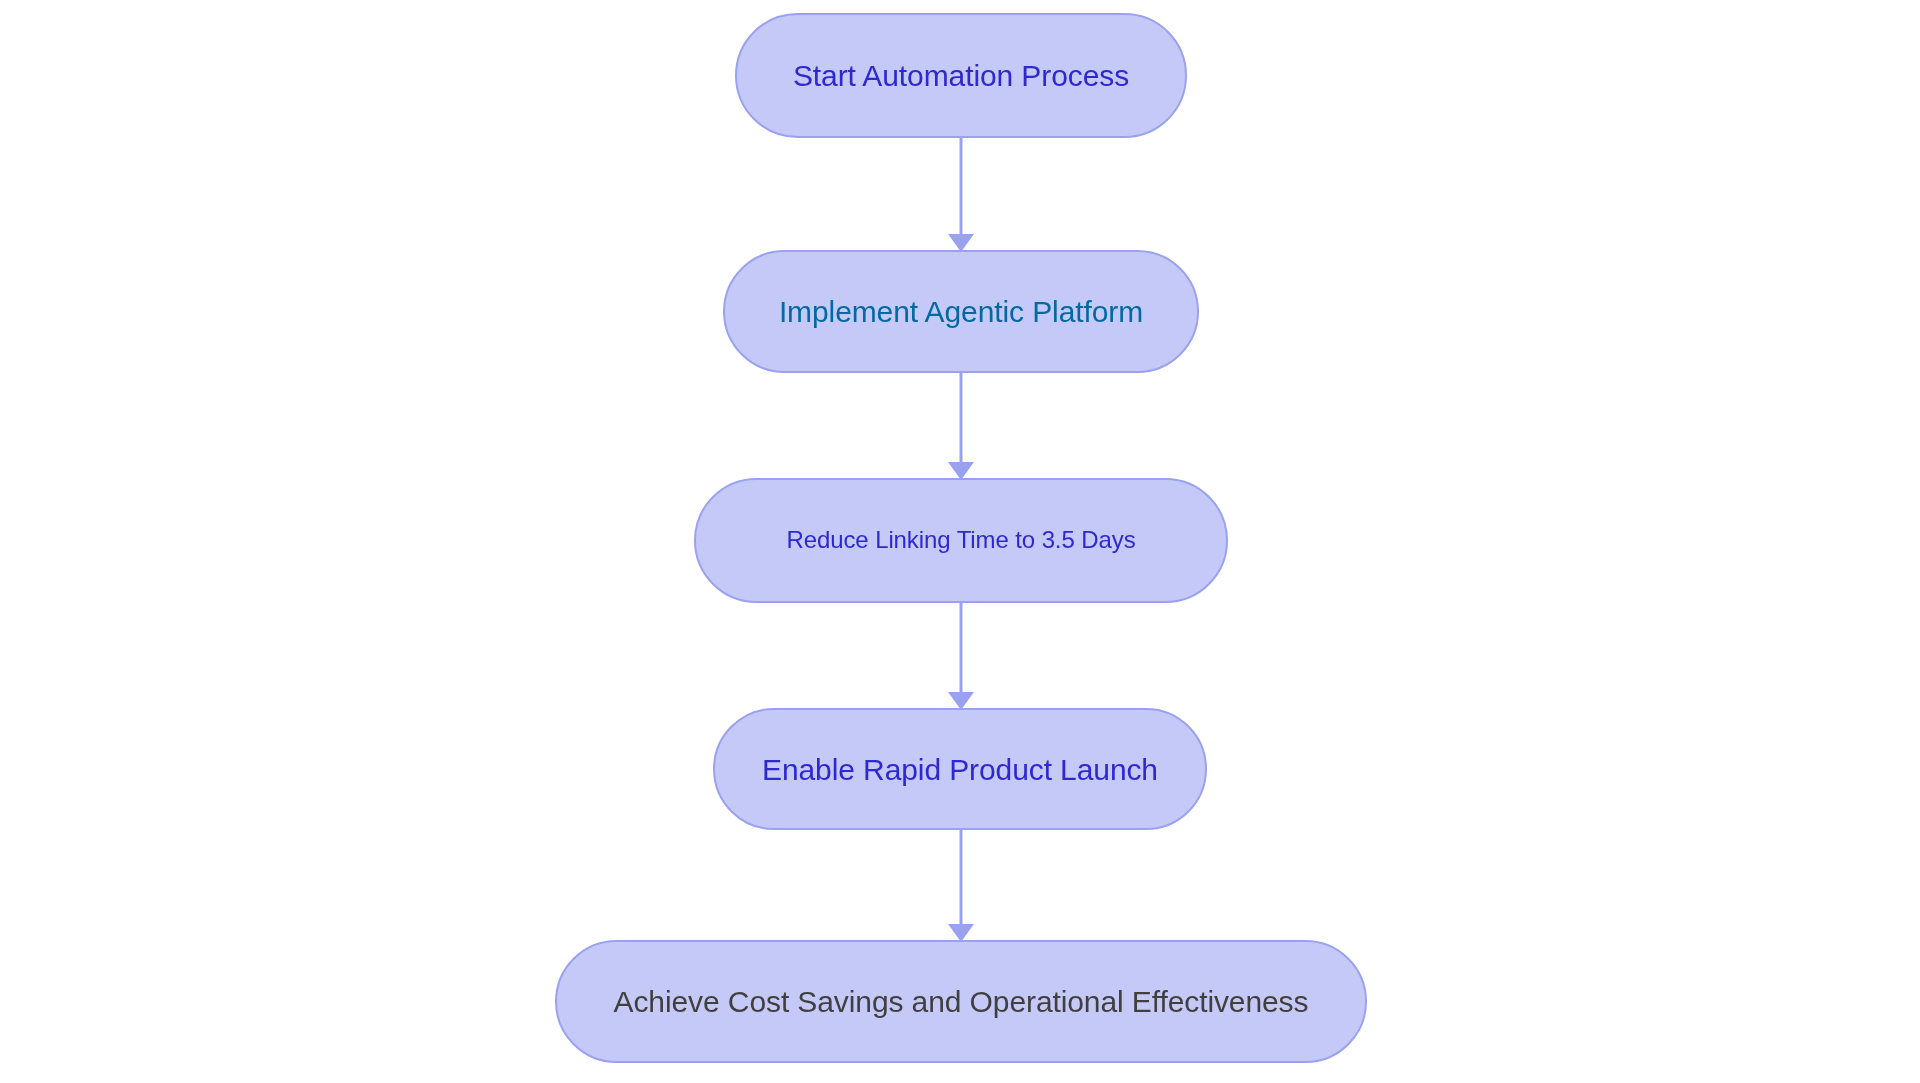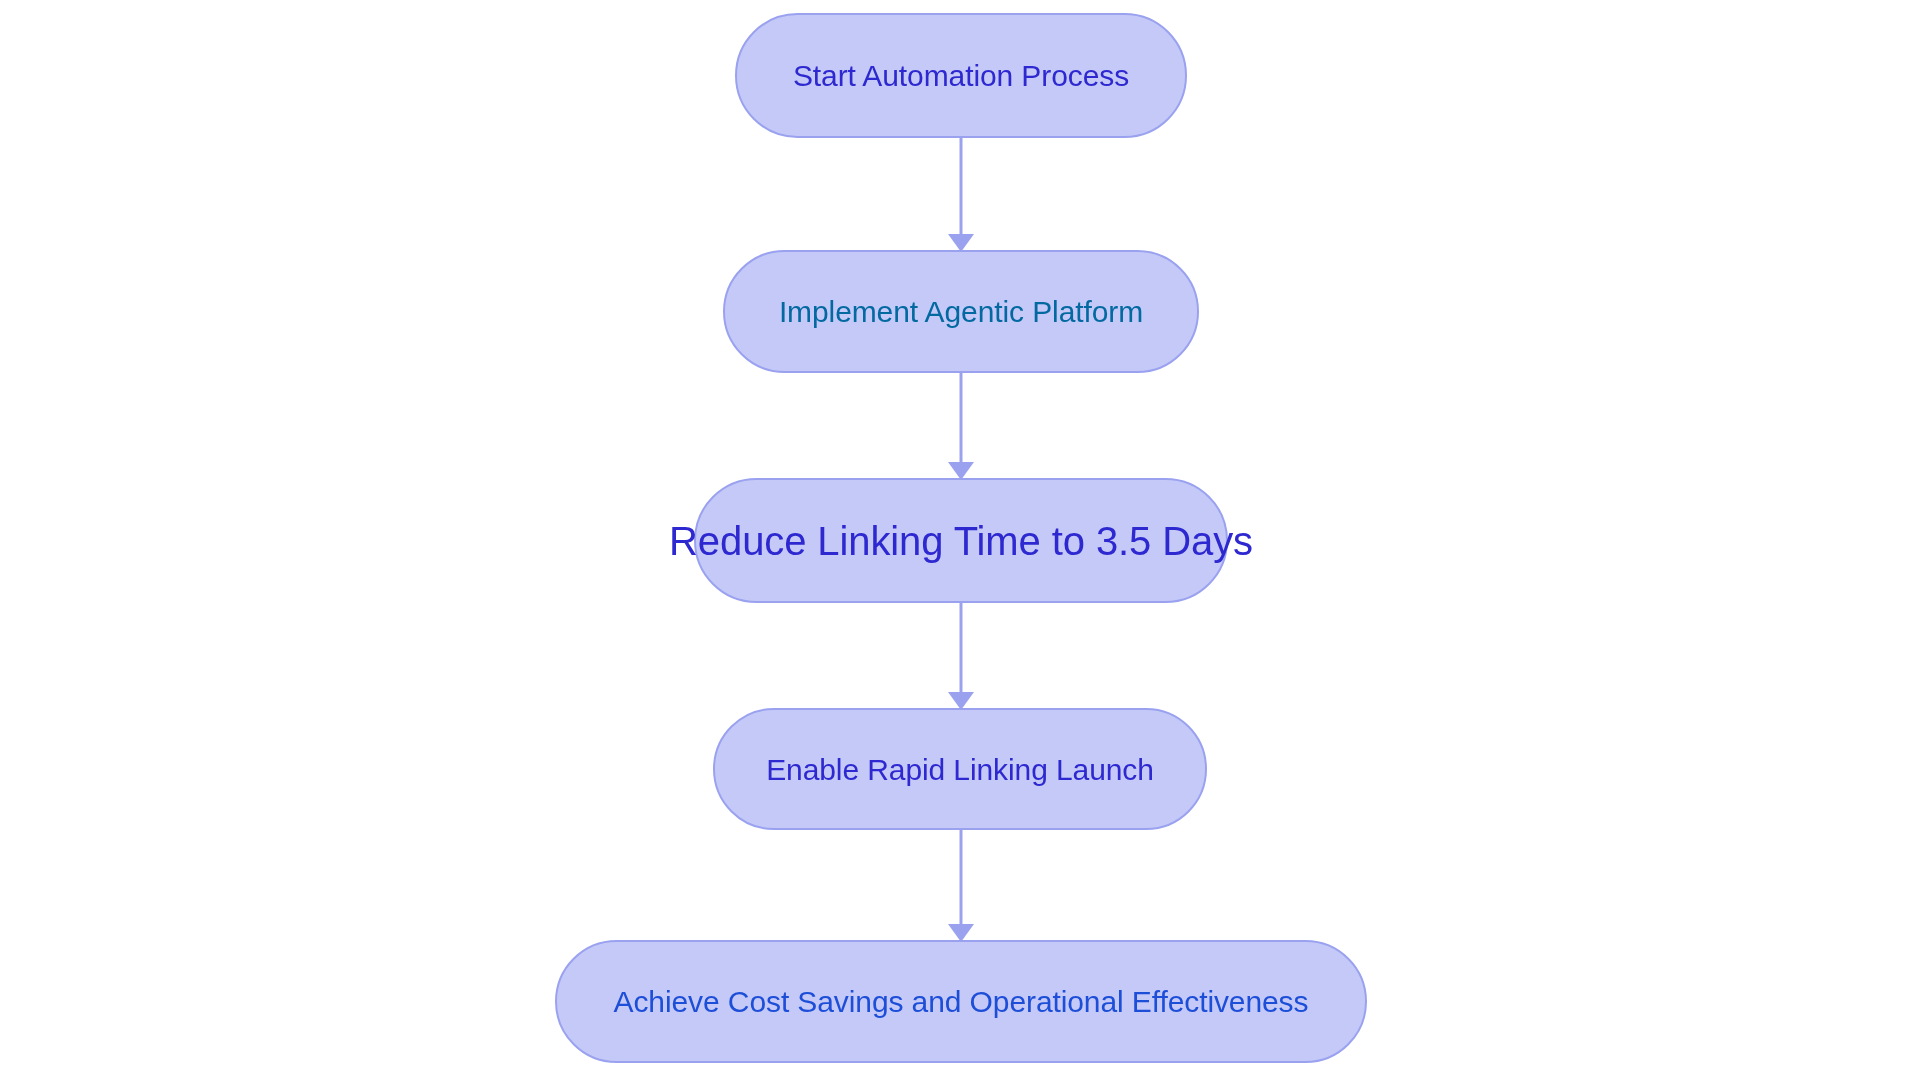--- a/index.html
+++ b/index.html
@@ -75,25 +75,25 @@
   </svg>
 
   <div class="node" id="node-0" style="left: 735px; top: 13px; width: 452px; height: 125px; background: rgb(197, 201, 248); border-color: rgb(154, 162, 240); color: rgb(45, 40, 208); font-size: 30px;">
     <span class="node-label">Start Automation Process</span>
   </div>
 
   <div class="node" id="node-1" style="left: 723px; top: 250px; width: 476px; height: 123px; background: rgb(197, 201, 248); border-color: rgb(154, 162, 240); color: #0369a1; font-size: 30px;">
     <span class="node-label">Implement Agentic Platform</span>
   </div>
 
-  <div class="node" id="node-2" style="left: 694px; top: 478px; width: 534px; height: 125px; background: rgb(197, 201, 248); border-color: rgb(154, 162, 240); color: rgb(45, 40, 208); font-size: 40px;">
+  <div class="node" id="node-2" style="left: 694px; top: 478px; width: 534px; height: 125px; background: rgb(197, 201, 248); border-color: rgb(154, 162, 240); color: rgb(45, 40, 208); font-size: 24px;">
     <span class="node-label">Reduce Linking Time to 3.5 Days</span>
   </div>
 
   <div class="node" id="node-3" style="left: 713px; top: 708px; width: 494px; height: 122px; background: rgb(197, 201, 248); border-color: rgb(154, 162, 240); color: rgb(45, 40, 208); font-size: 30px;">
-    <span class="node-label">Enable Rapid Linking Launch</span>
+    <span class="node-label">Enable Rapid Product Launch</span>
   </div>
 
-  <div class="node" id="node-4" style="left: 555px; top: 940px; width: 812px; height: 123px; background: rgb(197, 201, 248); border-color: rgb(154, 162, 240); color: #1d4ed8; font-size: 30px;">
+  <div class="node" id="node-4" style="left: 555px; top: 940px; width: 812px; height: 123px; background: rgb(197, 201, 248); border-color: rgb(154, 162, 240); color: #404040; font-size: 30px;">
     <span class="node-label">Achieve Cost Savings and Operational Effectiveness</span>
   </div>
 
 </div>
 
 </body></html>

